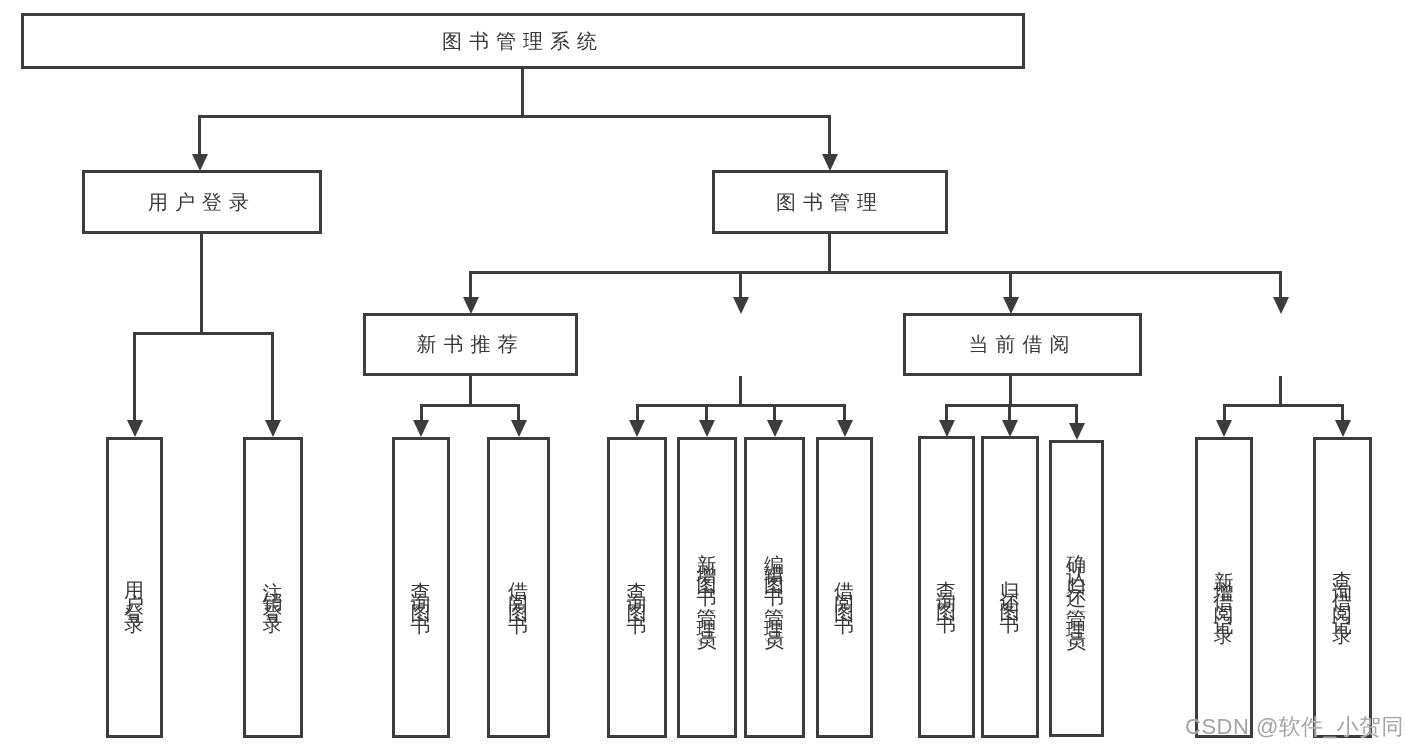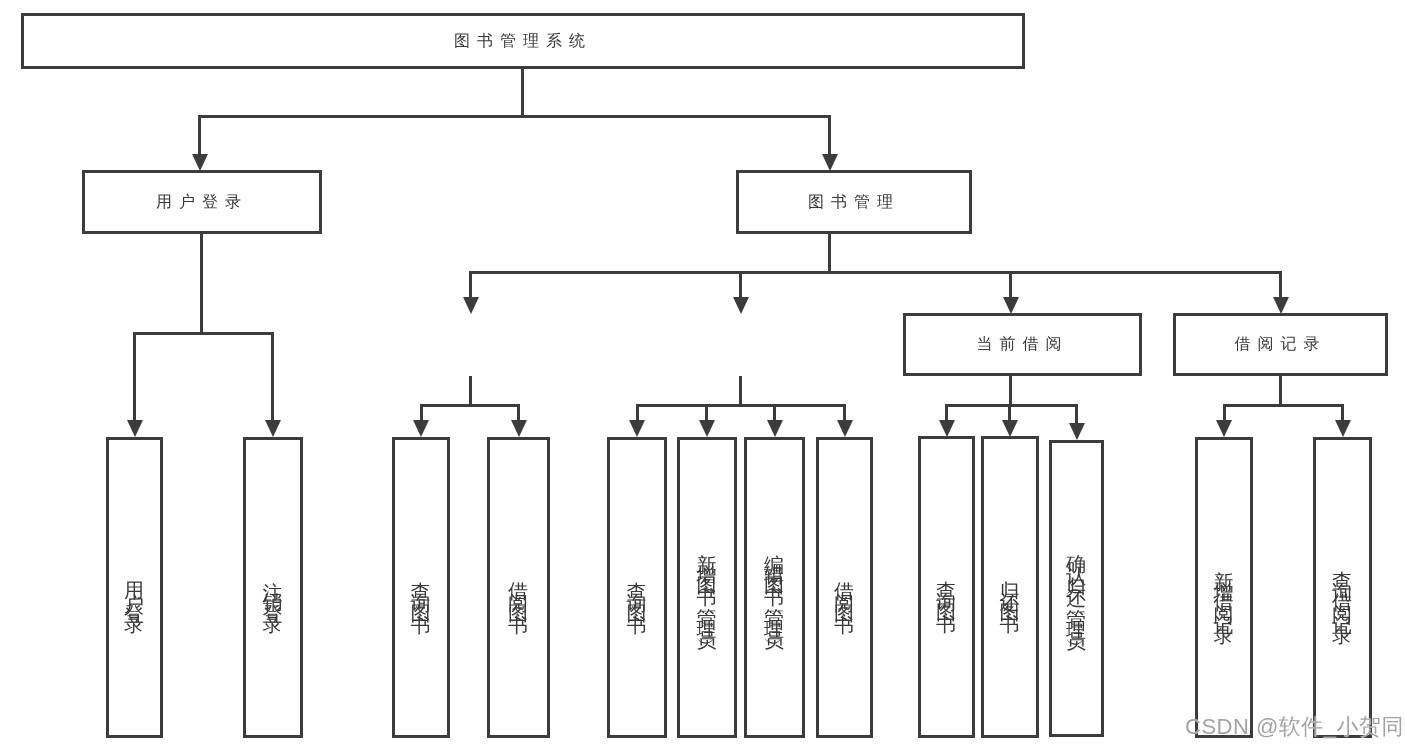--- a/index.html
+++ b/index.html
@@ -20,21 +20,21 @@
   .box{
     position:absolute;
     box-sizing:border-box;
     border:3px solid var(--line);
     background:var(--bg);
     display:flex;
     align-items:center;
     justify-content:center;
   }
   .hlbl{
-    font-size:16px;
+    font-size:20px;
     letter-spacing:7px;
     white-space:nowrap;
     color:var(--text);
   }
   .vlbl{
     writing-mode:vertical-rl;
     text-orientation:mixed;
     font-size:20px;
     letter-spacing:11px;
     line-height:1;
@@ -124,29 +124,29 @@
   <div class="v" style="left:1341px;top:404px;height:18px"></div>
   <div class="a" style="left:1335px;top:420px"></div>
 
   <div class="box" style="left:21px;top:13px;width:1004px;height:56px">
     <span class="hlbl">图书管理系统</span>
   </div>
 
   <div class="box" style="left:82px;top:170px;width:240px;height:64px">
     <span class="hlbl">用户登录</span>
   </div>
-  <div class="box" style="left:736px;top:170px;width:236px;height:64px">
+  <div class="box" style="left:712px;top:170px;width:236px;height:64px">
     <span class="hlbl">图书管理</span>
   </div>
 
+  <div class="box" style="left:363px;top:313px;width:215px;height:63px">
+    <span class="hlbl">新书推荐</span>
+  </div>
   <div class="box" style="left:903px;top:313px;width:239px;height:63px">
     <span class="hlbl">当前借阅</span>
-  </div>
-  <div class="box" style="left:1173px;top:313px;width:215px;height:63px">
-    <span class="hlbl">借阅记录</span>
   </div>
 
   <div class="box" style="left:106px;top:437px;width:57px;height:301px">
     <span class="vlbl">用户登录</span>
   </div>
   <div class="box" style="left:243px;top:437px;width:60px;height:301px">
     <span class="vlbl">注销登录</span>
   </div>
 
   <div class="box" style="left:392px;top:437px;width:58px;height:301px">

